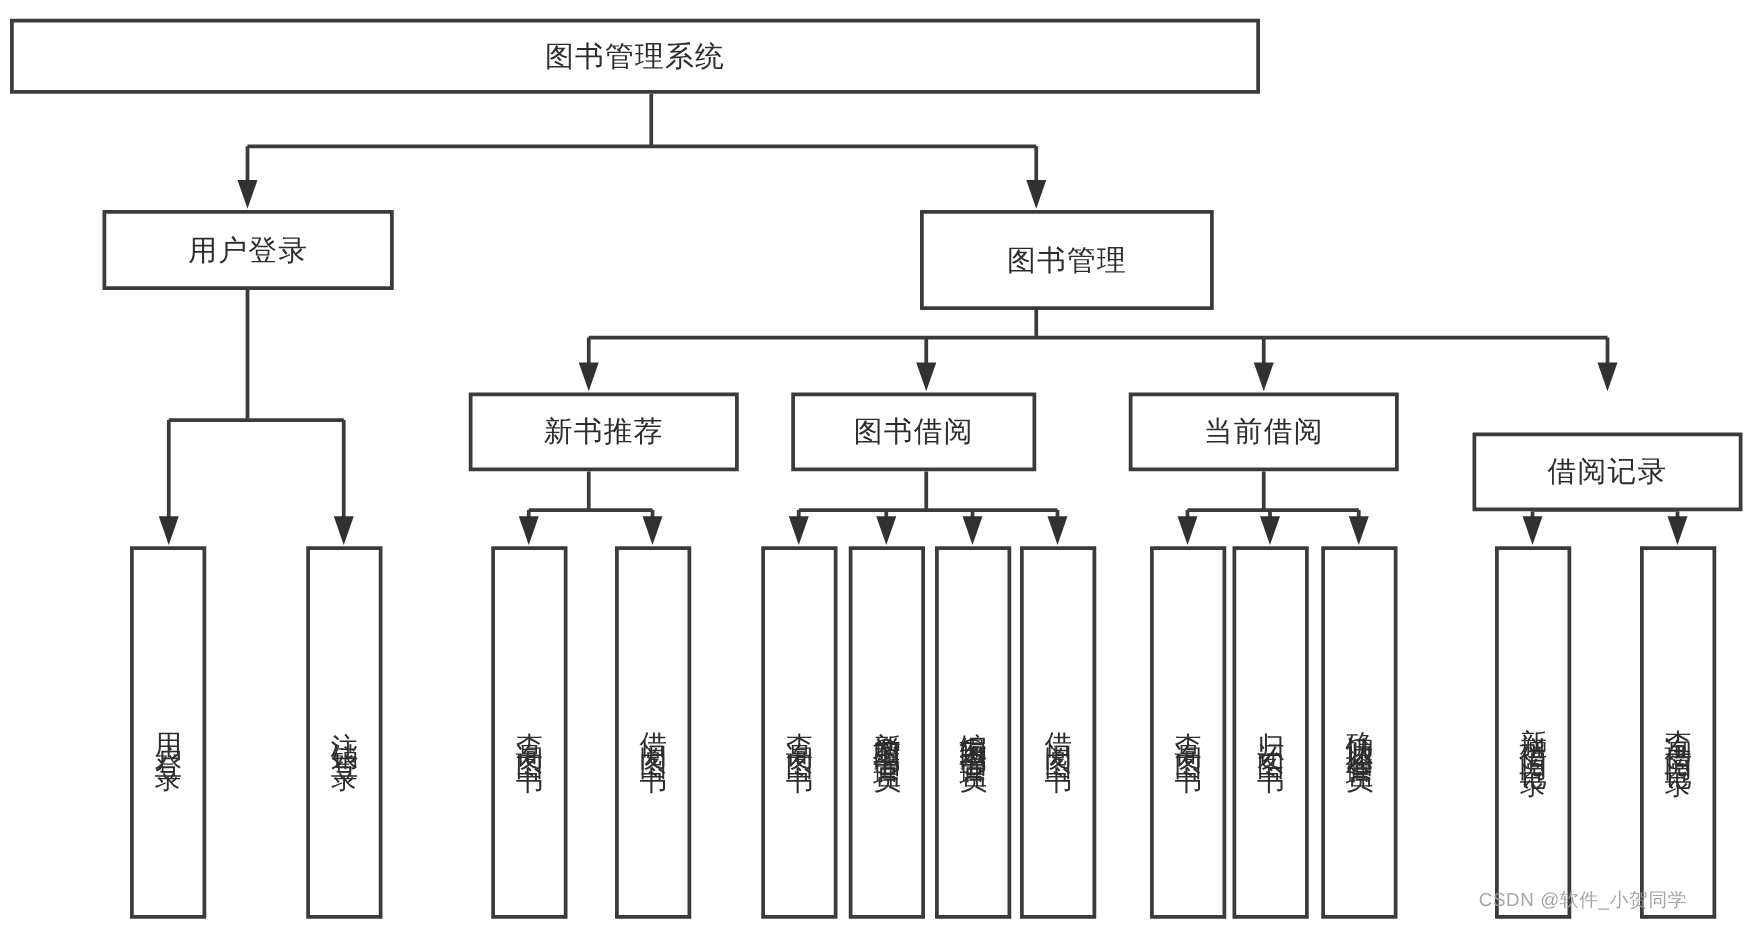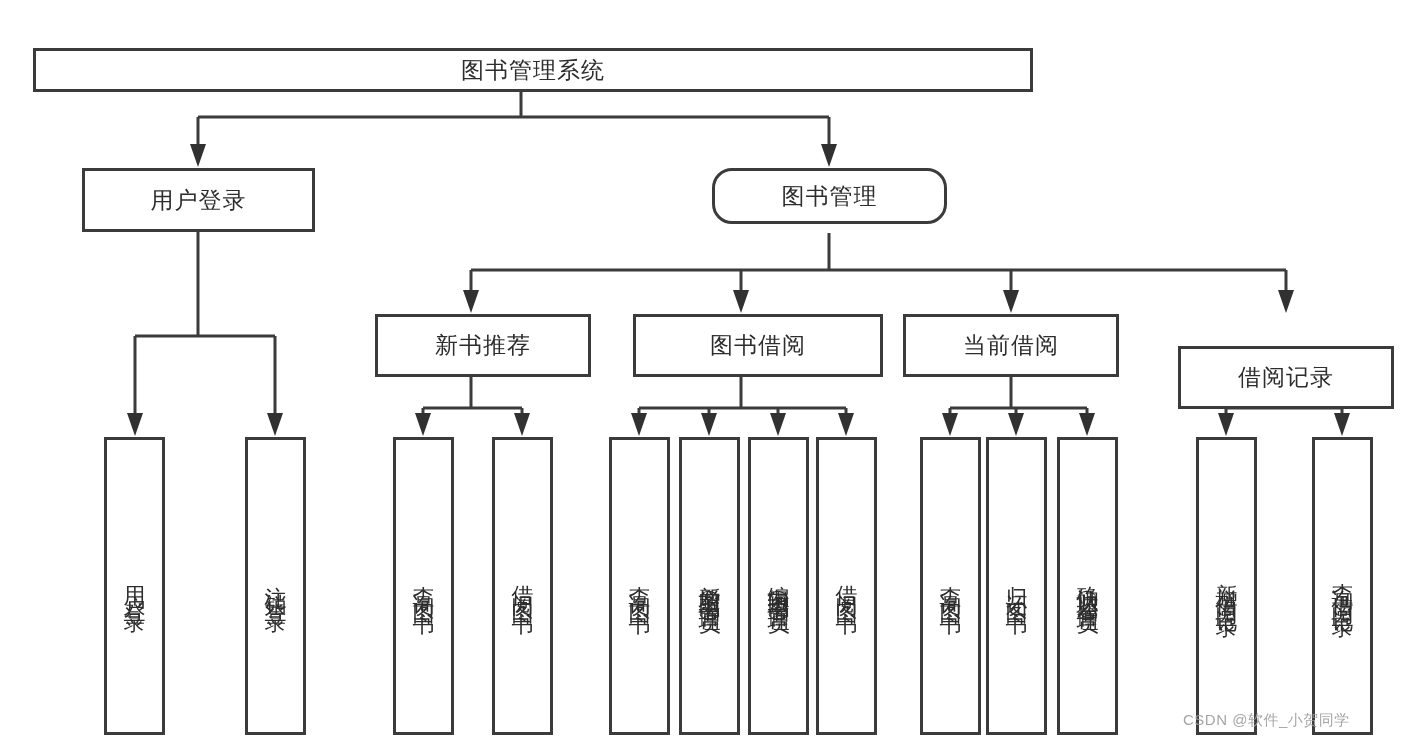--- a/index.html
+++ b/index.html
@@ -44,27 +44,27 @@
 
     <path fill="#313131" stroke="none" d="M190 144h16L198 167z M821 144h16L829 167z
          M127 413h16L135 436z M267 413h16L275 436z
          M463 290h16L471 313z M733 290h16L741 313z M1003 290h16L1011 313z M1278 290h16L1286 313z
          M415 413h16L423 436z M514 413h16L522 436z
          M631 413h16L639 436z M701 413h16L709 436z M770 413h16L778 436z M838 413h16L846 436z
          M942 413h16L950 436z M1008 413h16L1016 436z M1079 413h16L1087 436z
          M1218 413h16L1226 436z M1334 413h16L1342 436z"></path>
   </svg>
 
-  <div class="node node-h" style="left:33px;top:15px;width:1000px;height:44px;margin-top:33px;">图书管理系统</div>
+  <div class="node node-h" style="left:8px;top:15px;width:1000px;height:60px;">图书管理系统</div>
 
   <div class="node node-h" style="left:82px;top:168px;width:233px;height:64px;">用户登录</div>
-  <div class="node node-h" style="left:712px;top:168px;width:235px;height:56px;border-radius:20px;">图书管理</div>
+  <div class="node node-h" style="left:736px;top:168px;width:235px;height:80px;">图书管理</div>
 
   <div class="node node-h" style="left:363px;top:314px;width:216px;height:63px;margin-left:12px;">新书推荐</div>
-  <div class="node node-h" style="left:633px;top:314px;width:250px;height:63px;">图书借阅</div>
+  <div class="node node-h" style="left:633px;top:314px;width:196px;height:63px;">图书借阅</div>
   <div class="node node-h" style="left:903px;top:314px;width:216px;height:63px;">当前借阅</div>
   <div class="node node-h" style="left:1178px;top:314px;width:216px;height:63px;margin-top:32px;">借阅记录</div>
 
   <div class="node node-v" style="left:104px;">用户登录</div>
   <div class="node node-v" style="left:245px;">注销登录</div>
 
   <div class="node node-v" style="left:393px;">查询图书</div>
   <div class="node node-v" style="left:492px;">借阅图书</div>
 
   <div class="node node-v" style="left:609px;">查询图书</div>

